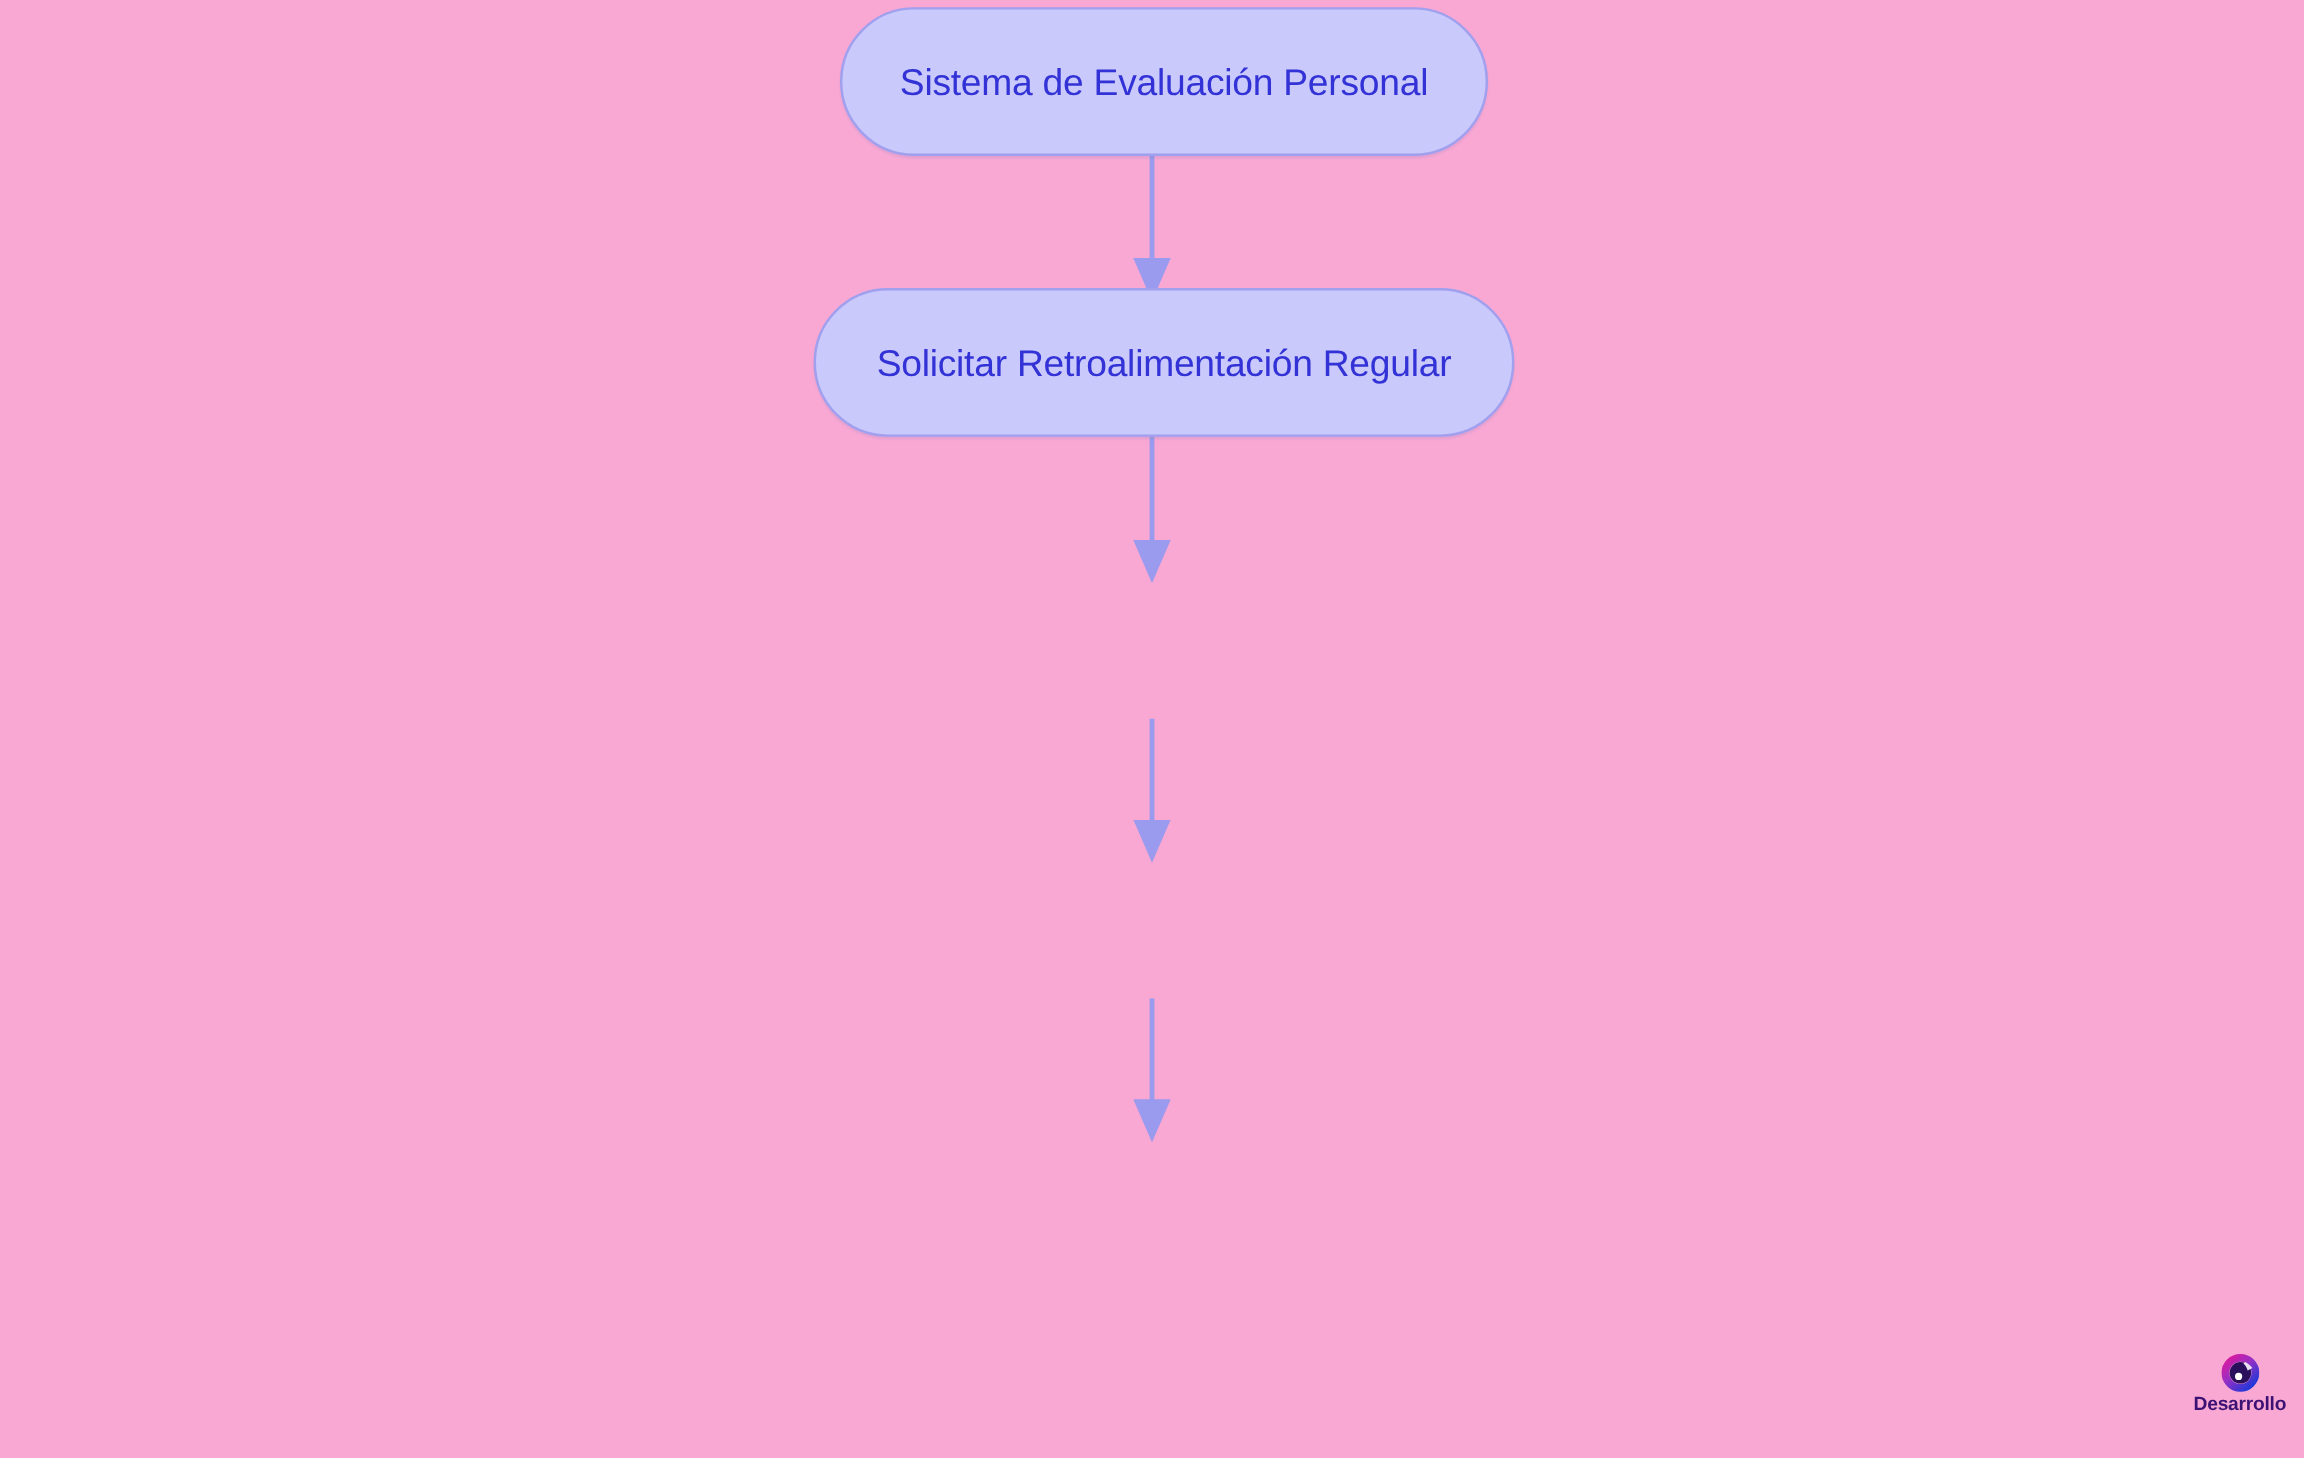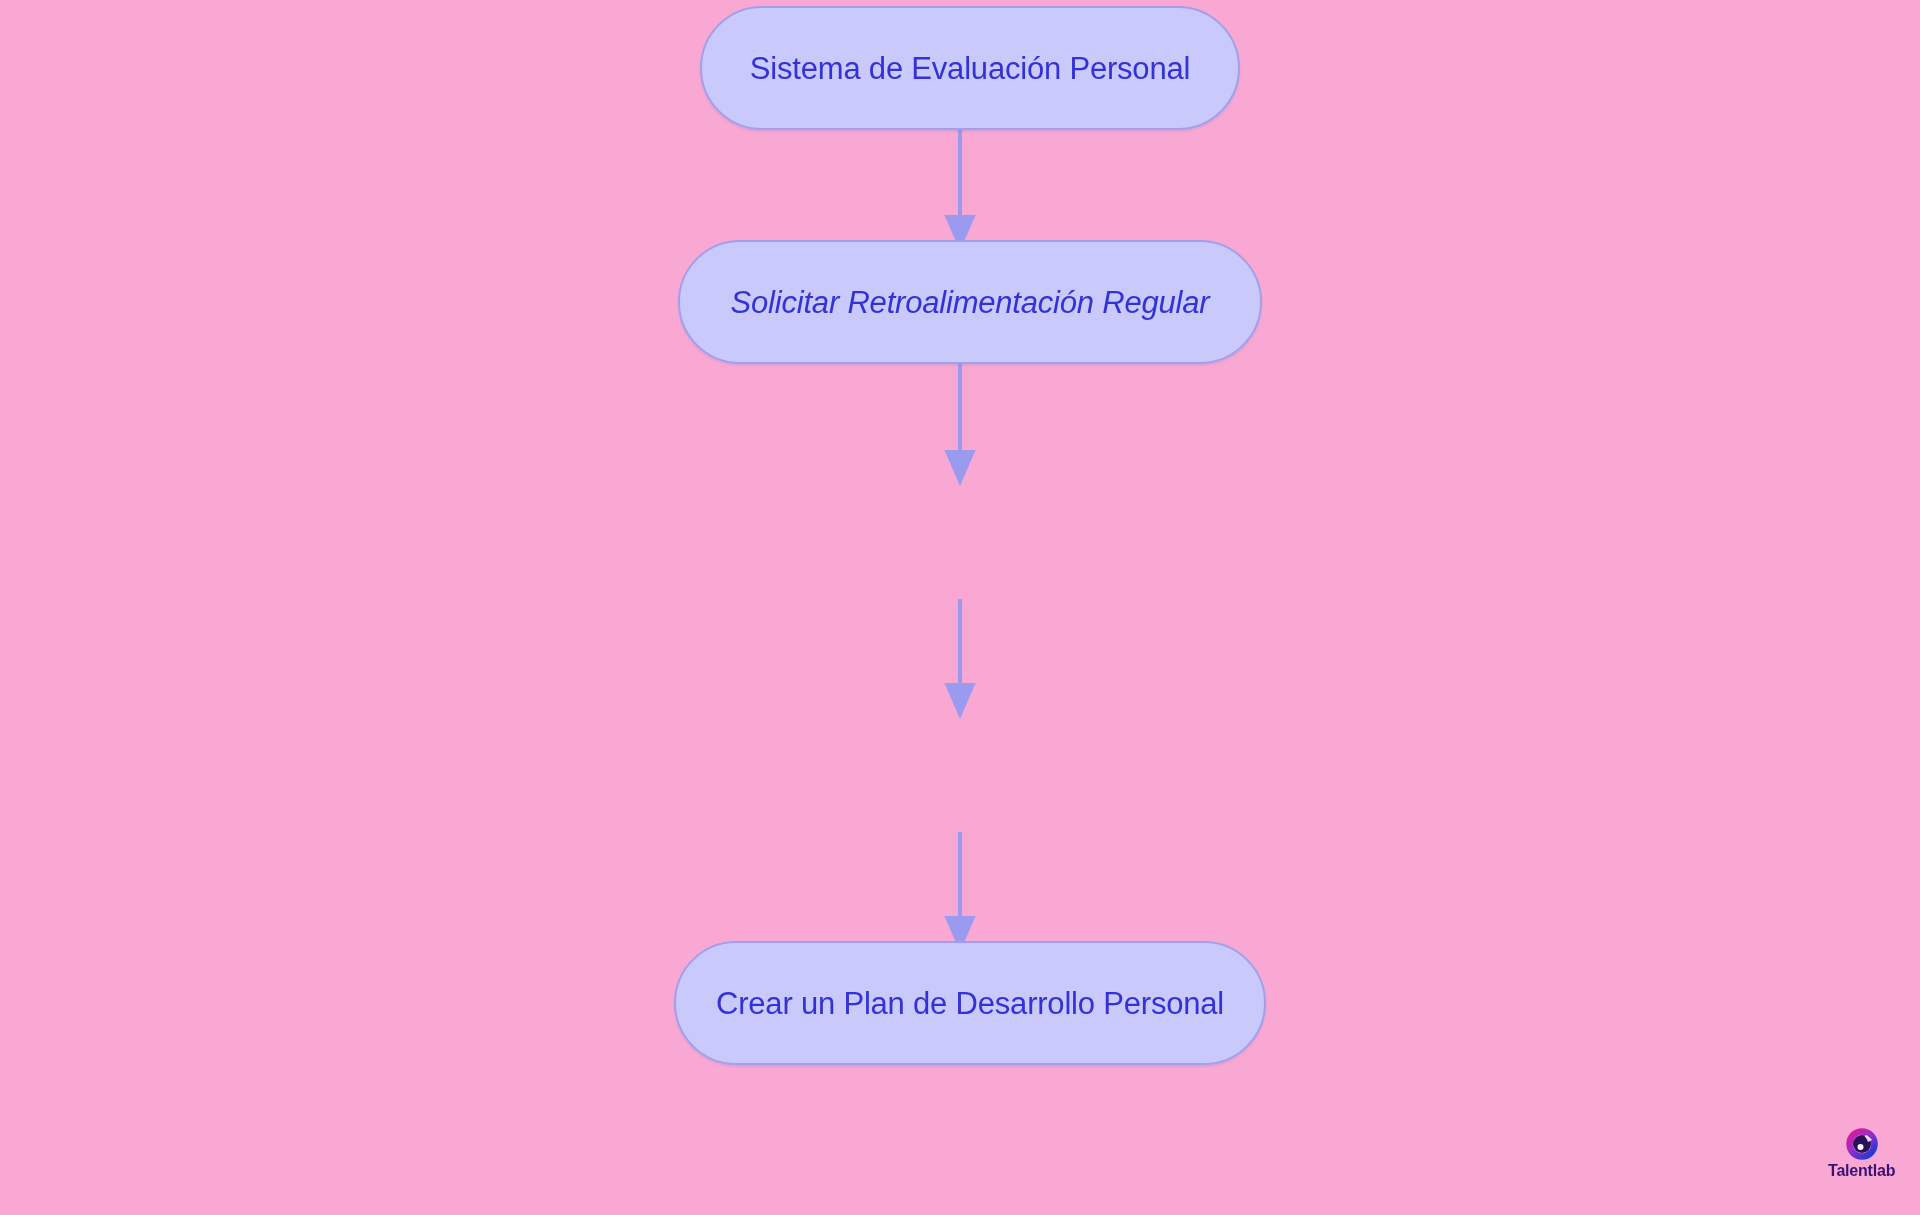--- a/index.html
+++ b/index.html
@@ -88,40 +88,37 @@
       <line x1="960" y1="364" x2="960" y2="468" stroke="#9a9aee" stroke-width="4" marker-end="url(#arrowhead)"></line>
       <line x1="960" y1="599" x2="960" y2="701" stroke="#9a9aee" stroke-width="4" marker-end="url(#arrowhead)"></line>
       <line x1="960" y1="832" x2="960" y2="934" stroke="#9a9aee" stroke-width="4" marker-end="url(#arrowhead)"></line>
     </g>
   </svg>
 
   <div class="flow-node" id="node-1" style="left: 700px; top: 6px; width: 540px;">
     <span class="flow-node-label">Sistema de Evaluación Personal</span>
   </div>
 
-  <div class="flow-node" id="node-2" style="left: 678px; top: 240px; width: 584px; font-style: italic;">
+  <div class="flow-node" id="node-2" style="left: 678px; top: 240px; width: 584px;">
     <span class="flow-node-label">Solicitar Retroalimentación Regular</span>
   </div>
 
 
 
-  <div class="flow-node" id="node-5" style="left: 674px; top: 941px; width: 592px;">
-    <span class="flow-node-label">Crear un Plan de Desarrollo Personal</span>
-  </div>
 
   <div class="brand" id="brand-block" style="left: 1828px; top: 1128px;">
     <svg class="brand-mark" viewBox="0 0 64 64" xmlns="http://www.w3.org/2000/svg">
       <defs>
         <linearGradient id="tl-grad" x1="0%" y1="0%" x2="85%" y2="100%">
           <stop offset="0%" stop-color="#e0189b"></stop>
           <stop offset="45%" stop-color="#9b2fc4"></stop>
           <stop offset="100%" stop-color="#1f37d8"></stop>
         </linearGradient>
       </defs>
       <circle cx="32" cy="32" r="25" fill="none" stroke="url(#tl-grad)" stroke-width="13"></circle>
       <circle cx="32" cy="32" r="18" fill="#2a0f5c"></circle>
       <path d="M40 14 C48 18 52 24 52 24 L44 28 C44 28 42 20 37 17 Z" fill="#e8e0f2"></path>
       <circle cx="29" cy="38" r="6" fill="#ffffff"></circle>
     </svg>
-    <span class="brand-name">Talentlab</span>
+    <span class="brand-name">Desarrollo</span>
   </div>
 
 </div>
 
 </body></html>

